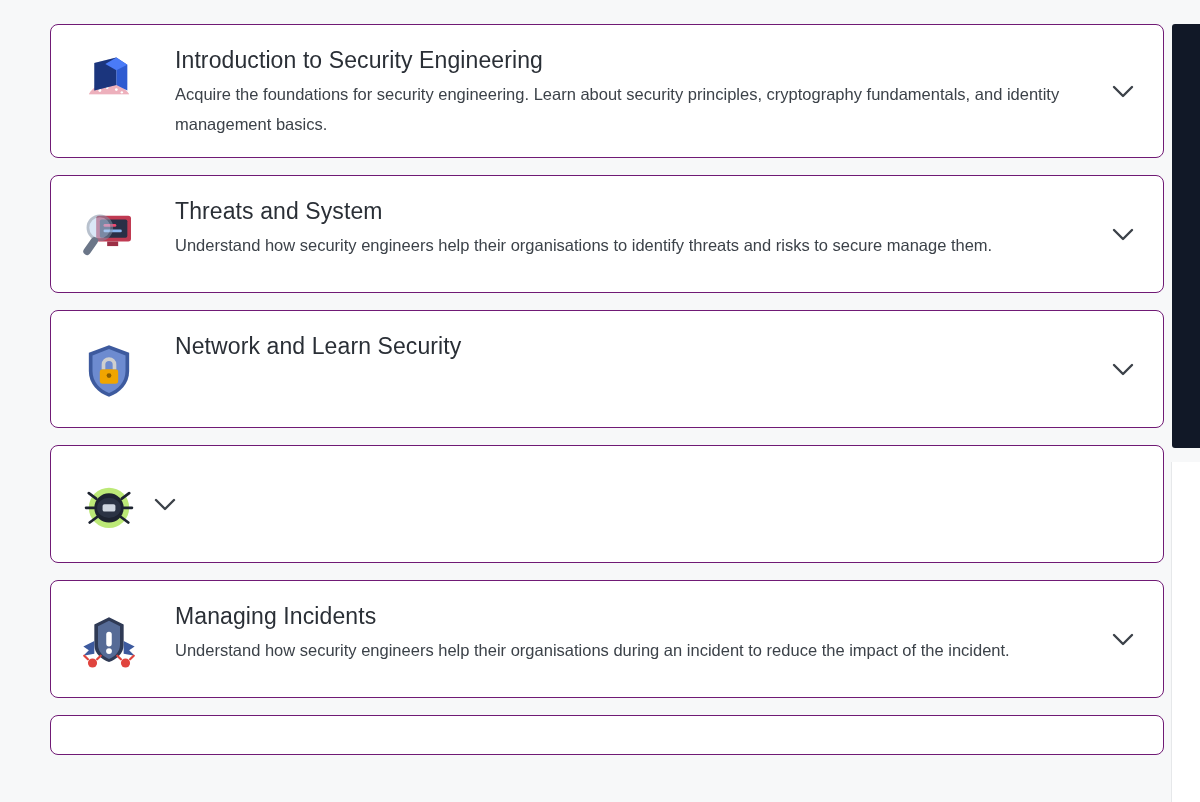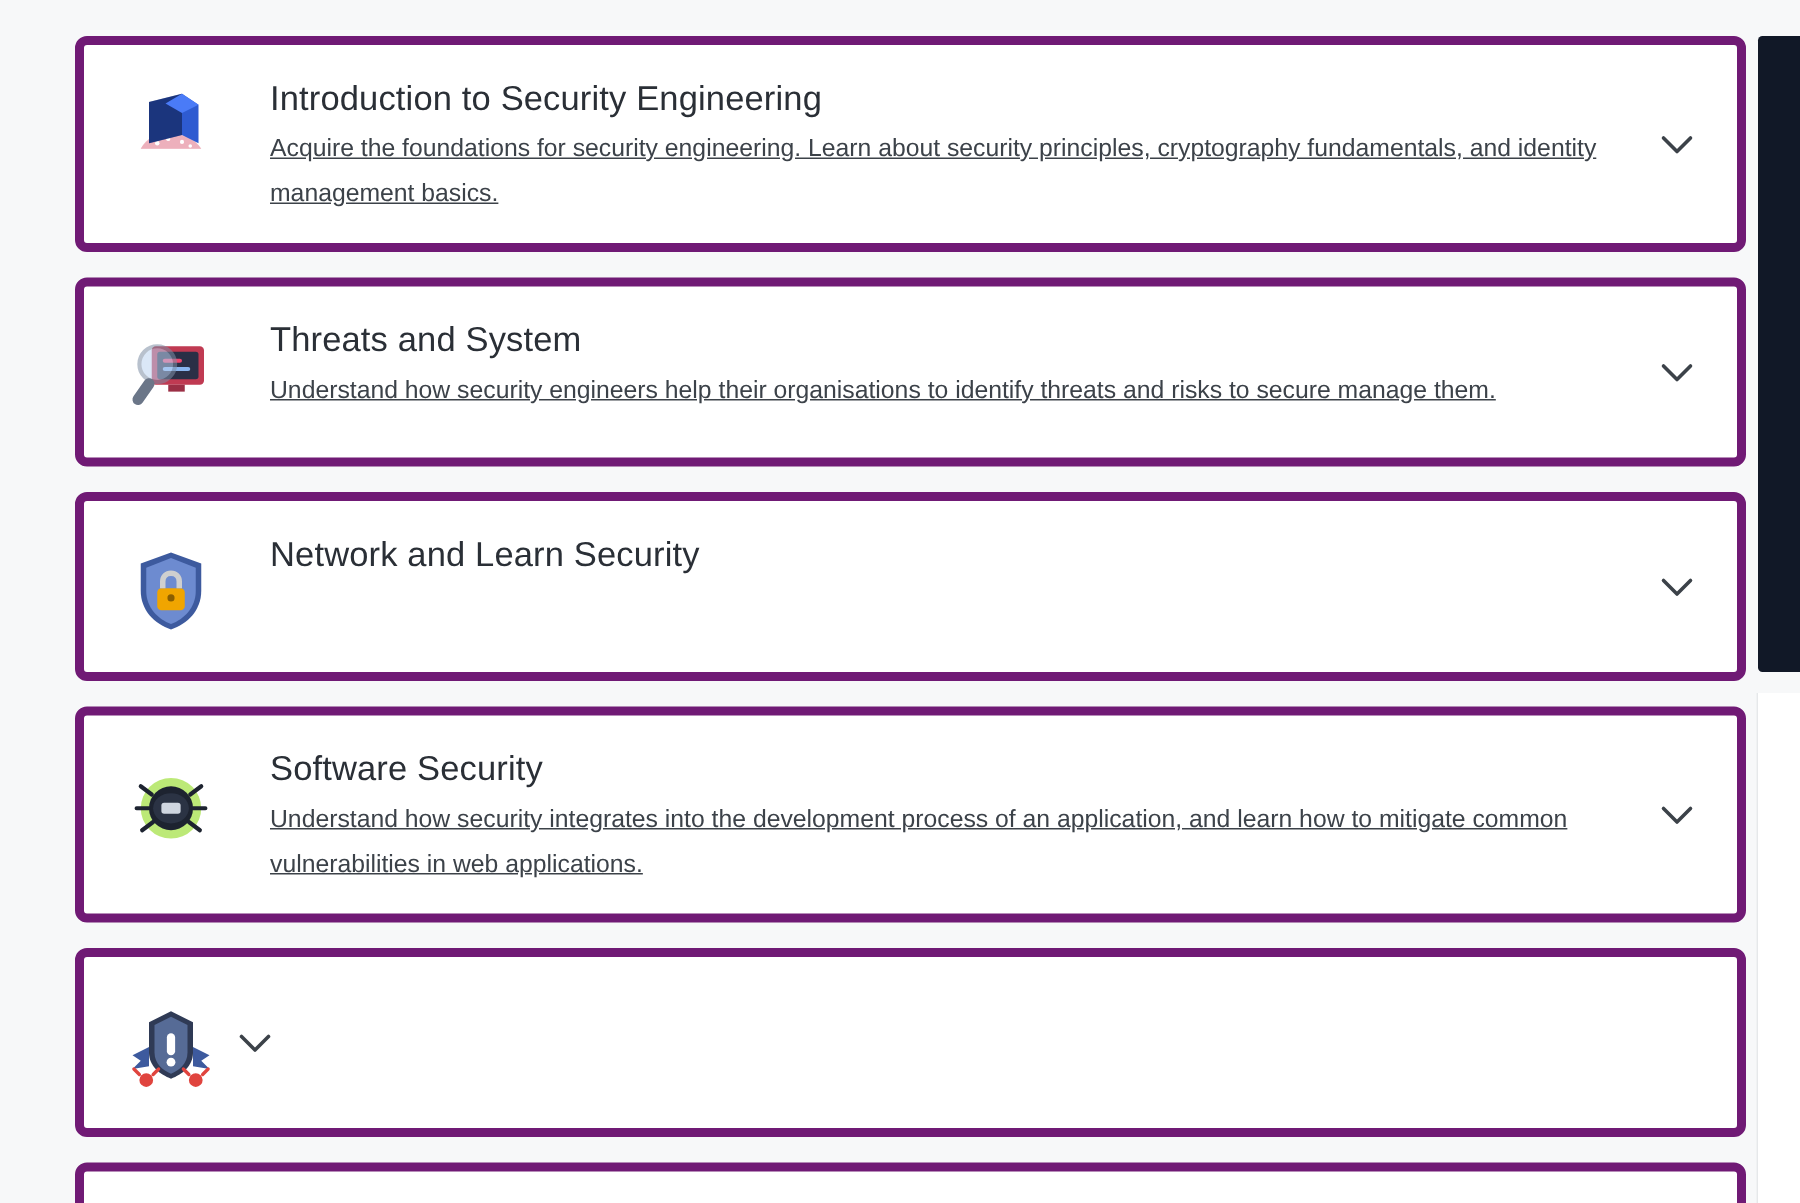--- a/index.html
+++ b/index.html
@@ -30,21 +30,21 @@
     left: 50px;
     top: 24px;
     width: 1114px;
     display: flex;
     flex-direction: column;
     gap: 17px;
   }
 
   .module-card {
     background: #ffffff;
-    border: 6px solid #701a75;
+    border: 1px solid #701a75;
     border-radius: 8px;
     display: flex;
     align-items: flex-start;
     padding: 18px 20px 18px 18px;
     box-sizing: border-box;
     min-height: 118px;
     position: relative;
   }
 
   .card-icon {
@@ -74,21 +74,20 @@
     margin: 0 0 4px 0;
     letter-spacing: 0.1px;
   }
 
   .card-desc {
     font-size: 16.5px;
     line-height: 30px;
     color: #3c4249;
     margin: 0;
     max-width: 900px;
-    text-decoration: underline;
   }
 
   .chevron-wrap {
     flex: 0 0 40px;
     display: flex;
     align-items: center;
     justify-content: center;
     align-self: center;
     height: 40px;
     cursor: pointer;
@@ -204,24 +203,20 @@
     <div class="module-card">
       <div class="card-icon">
         <svg viewBox="0 0 72 72" width="66" height="66">
           <circle cx="36" cy="38" r="22" fill="#a6e24a" opacity="0.75"></circle>
           <circle cx="36" cy="38" r="16" fill="#1d2330"></circle>
           <ellipse cx="36" cy="38" rx="13" ry="11" fill="#2b3344"></ellipse>
           <rect x="29" y="34" width="14" height="8" rx="2" fill="#cfd6e0"></rect>
           <path d="M22 28 L14 22 M50 28 L58 22 M20 38 L11 38 M52 38 L61 38 M23 48 L15 54 M49 48 L57 54" stroke="#1d2330" stroke-width="3" stroke-linecap="round"></path>
         </svg>
       </div>
-      <div class="card-text">
-        <h3 class="card-title">Software Security</h3>
-        <p class="card-desc">Understand how security integrates into the development process of an application, and learn how to mitigate common vulnerabilities in web applications.</p>
-      </div>
       <div class="chevron-wrap">
         <svg class="chevron" viewBox="0 0 22 13">
           <path d="M2 2 L11 11 L20 2" fill="none" stroke="#3c4249" stroke-width="2.4" stroke-linecap="round" stroke-linejoin="round"></path>
         </svg>
       </div>
     </div>
 
     <div class="module-card">
       <div class="card-icon">
         <svg viewBox="0 0 72 72" width="66" height="66">
@@ -229,20 +224,24 @@
           <path d="M36 14 L48 20 L48 40 C48 48 42 53 36 55.5 C30 53 24 48 24 40 L24 20 Z" fill="#566b96"></path>
           <rect x="33" y="26" width="6" height="16" rx="3" fill="#ffffff"></rect>
           <circle cx="36" cy="47" r="3.2" fill="#ffffff"></circle>
           <path d="M20 36 L8 42 L14 46 L8 52 L20 50 Z" fill="#3d5a9e"></path>
           <path d="M52 36 L64 42 L58 46 L64 52 L52 50 Z" fill="#3d5a9e"></path>
           <circle cx="18" cy="60" r="5" fill="#e0443e"></circle>
           <circle cx="54" cy="60" r="5" fill="#e0443e"></circle>
           <path d="M13 56 L9 52 M23 56 L27 52 M49 56 L45 52 M59 56 L63 52" stroke="#e0443e" stroke-width="2.4" stroke-linecap="round"></path>
         </svg>
       </div>
+      <div class="card-text">
+        <h3 class="card-title">Managing Incidents</h3>
+        <p class="card-desc">Understand how security engineers help their organisations during an incident to reduce the impact of the incident.</p>
+      </div>
       <div class="chevron-wrap">
         <svg class="chevron" viewBox="0 0 22 13">
           <path d="M2 2 L11 11 L20 2" fill="none" stroke="#3c4249" stroke-width="2.4" stroke-linecap="round" stroke-linejoin="round"></path>
         </svg>
       </div>
     </div>
 
     <div class="module-card partial"></div>
 
   </div>

